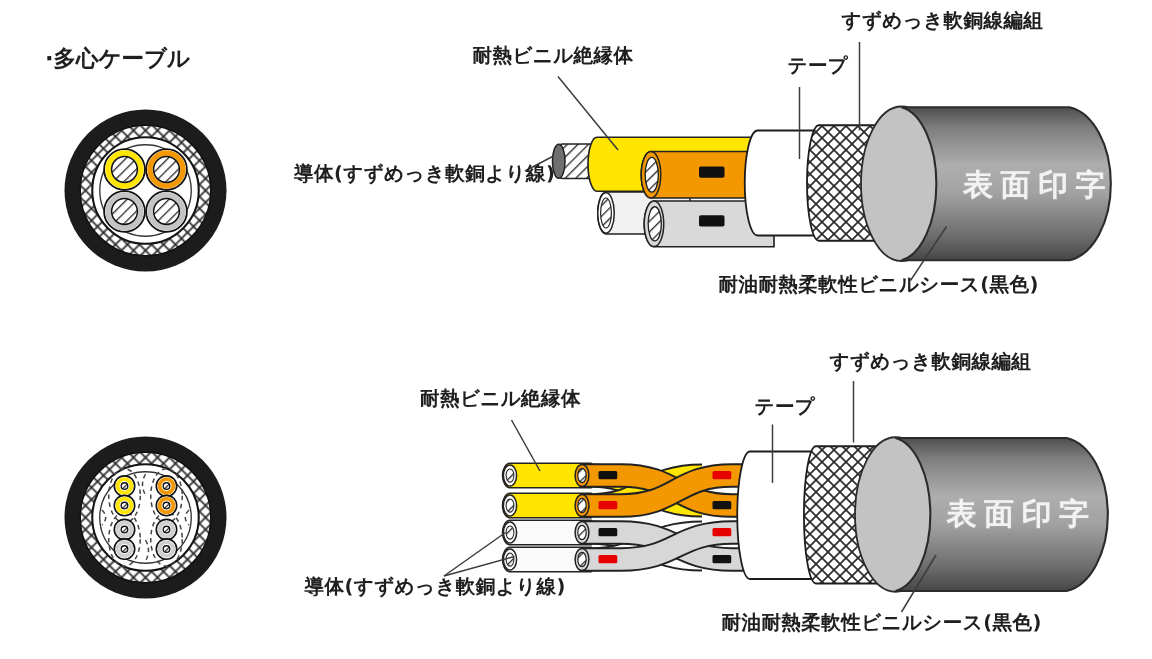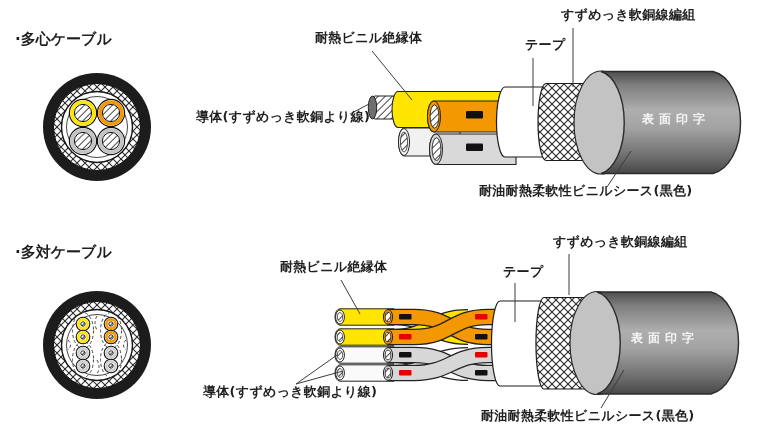--- a/index.html
+++ b/index.html
@@ -10,21 +10,21 @@
   .stage svg{position:absolute;left:0;top:0;}
   .lbl{
     position:absolute;font-size:13px;font-weight:700;color:#1f1f1f;
     white-space:nowrap;letter-spacing:0.3px;line-height:1;
   }
   .title{
     position:absolute;font-size:15px;font-weight:600;color:#1f1f1f;
     white-space:nowrap;line-height:1;
   }
   .print{
-    position:absolute;font-size:12px;font-weight:600;color:rgba(255,255,255,0.82);
+    position:absolute;font-size:20px;font-weight:600;color:rgba(255,255,255,0.82);
     white-space:nowrap;letter-spacing:5px;line-height:1;
     text-shadow:0 0 1px rgba(255,255,255,0.25);
   }
 </style>
 </head>
 <body>
 
 <div class="stage">
 
 <svg width="768" height="439" viewBox="0 0 768 439">
@@ -248,29 +248,28 @@
   <g stroke="#3c3c3c" stroke-width="1" fill="none">
     <path d="M341,280 L360,314"></path>
     <path d="M569,254 V295"></path>
     <path d="M515,283 V322"></path>
     <path d="M296,384 L337,355"></path>
     <path d="M296,384 L343,371"></path>
     <path d="M601,408 L624,370"></path>
   </g>
 </svg>
 
-<div class="title" style="left:15px;top:32px">·多心ケーブル</div>
+<div class="title" style="left:30px;top:32px">·多心ケーブル</div>
 <div class="lbl" style="left:315px;top:31px">耐熱ビニル絶縁体</div>
 <div class="lbl" style="left:561px;top:8px">すずめっき軟銅線編組</div>
 <div class="lbl" style="left:525px;top:38px">テープ</div>
 <div class="lbl" style="left:196px;top:110px">導体(すずめっき軟銅より線)</div>
 <div class="lbl" style="left:479px;top:184px">耐油耐熱柔軟性ビニルシース(黒色)</div>
 <div class="print" style="left:642px;top:113px">表面印字</div>
 
-<div class="title" style="left:15px;top:245px">·多対ケーブル</div>
 <div class="lbl" style="left:280px;top:260px">耐熱ビニル絶縁体</div>
 <div class="lbl" style="left:553px;top:235px">すずめっき軟銅線編組</div>
 <div class="lbl" style="left:503px;top:265px">テープ</div>
 <div class="lbl" style="left:203px;top:385px">導体(すずめっき軟銅より線)</div>
 <div class="lbl" style="left:481px;top:409px">耐油耐熱柔軟性ビニルシース(黒色)</div>
 <div class="print" style="left:631px;top:332px">表面印字</div>
 
 </div>
 
 </body></html>

